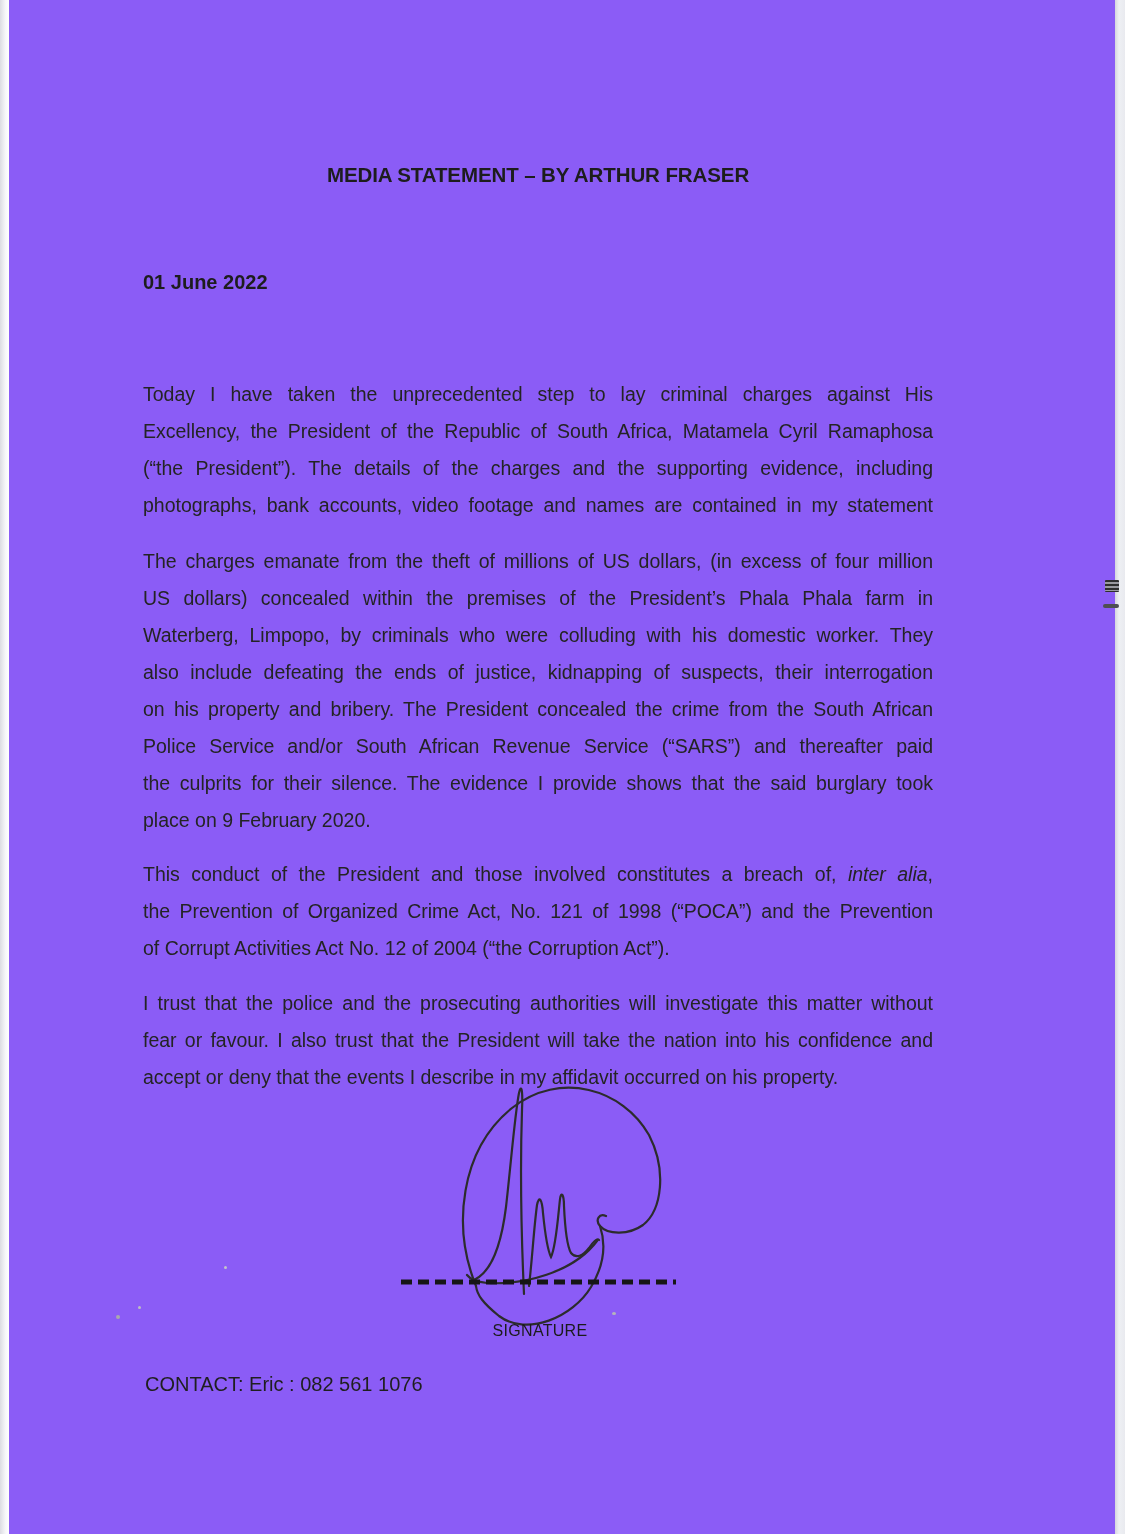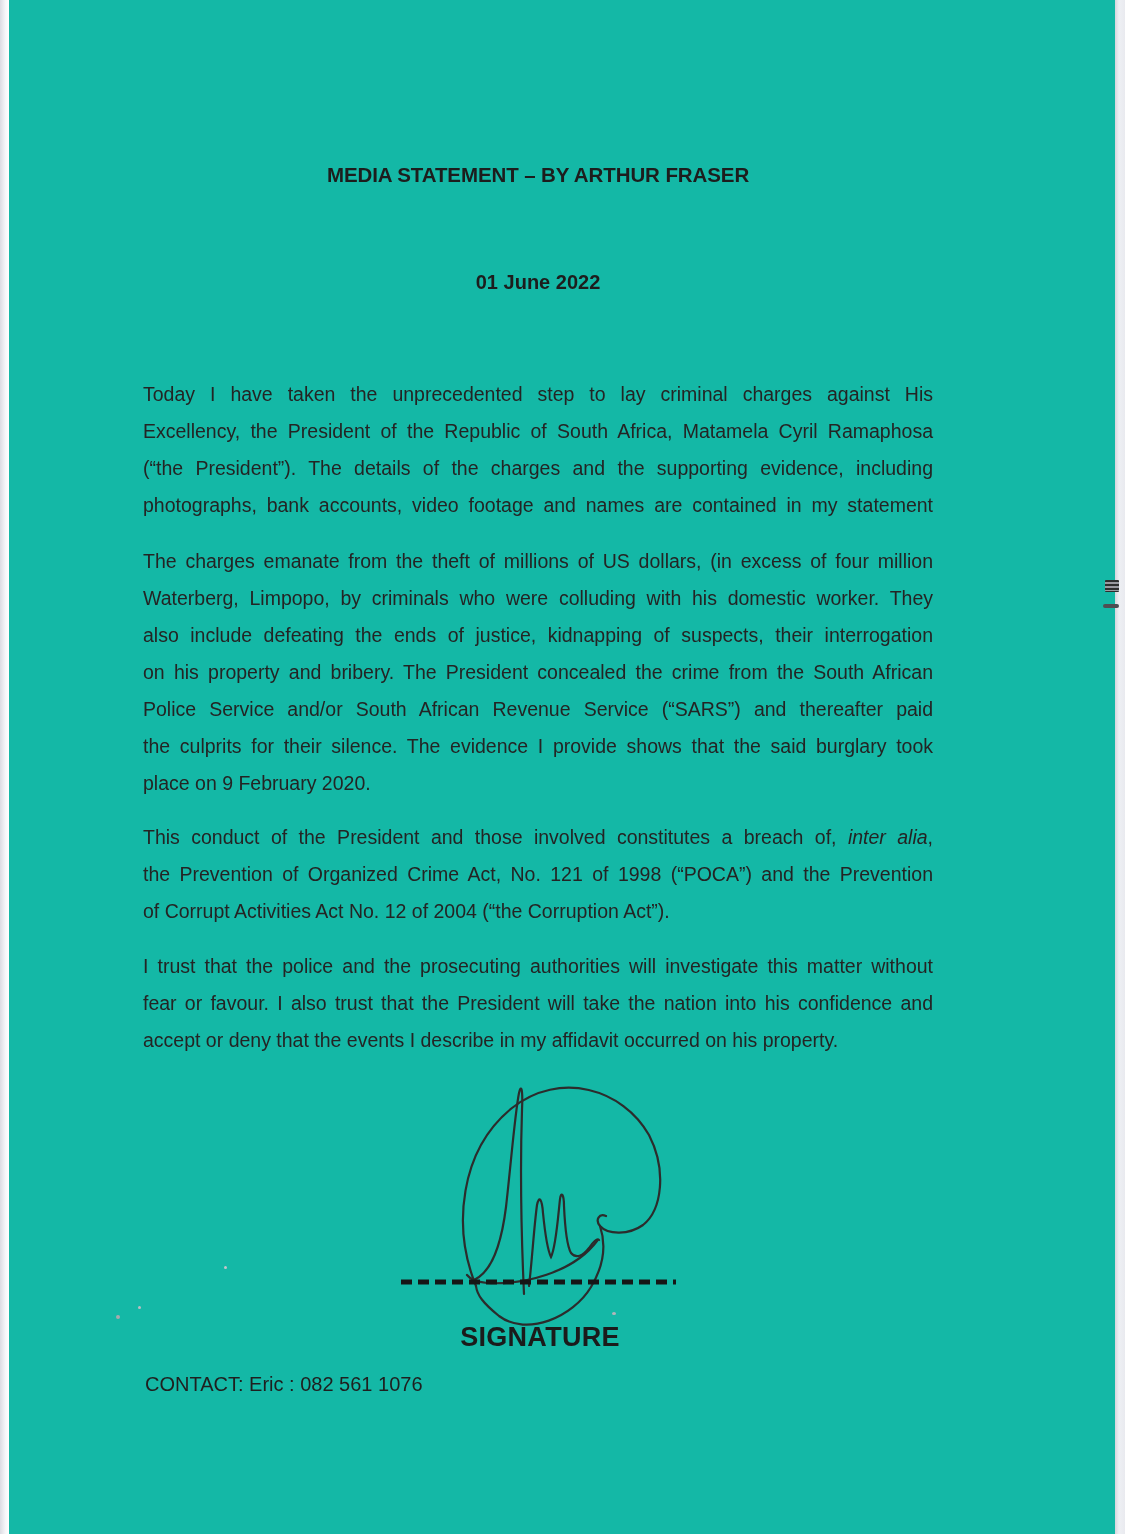--- a/index.html
+++ b/index.html
@@ -4,41 +4,41 @@
 <style>
   html, body { margin: 0; padding: 0; }
   body {
     width: 1125px; height: 1534px;
     background: #ffffff;
     position: relative;
     overflow: hidden;
     font-family: "Liberation Sans", sans-serif;
     color: #222222;
   }
-  .scan-page { position: absolute; inset: 0; background: #14b8a6; }
+  .scan-page { position: absolute; inset: 0; background: #8b5cf6; }
 
   
   .edge-left {
     position: absolute; left: 0; top: 0; bottom: 0; width: 9px;
     background: linear-gradient(to right, #dcdce3, #f6f6f9 60%, #ffffff);
   }
   .edge-right {
     position: absolute; right: 0; top: 0; bottom: 0; width: 10px;
     background: linear-gradient(to right, #d6d6dd, #eef0f4 40%, #e9eaef);
   }
 
   .doc-title {
     position: absolute; top: 163px; left: 143px; width: 790px;
     text-align: center;
     font-size: 20.5px; font-weight: bold; letter-spacing: -0.1px;
     color: #1d1d1d;
   }
   .doc-date {
     position: absolute; top: 271px; left: 143px; width: 790px;
-    text-align: center;
+    text-align: left;
     font-size: 20px; font-weight: bold;
     color: #1d1d1d;
   }
 
   .body-text {
     position: absolute; top: 376px; left: 143px; width: 790px;
     font-size: 19.5px;
     color: #242424;
   }
   .para { margin: 0 0 19px 0; }
@@ -49,21 +49,21 @@
     white-space: nowrap;
   }
   .line em { font-style: italic; }
 
   .signature-block { position: absolute; left: 395px; top: 1075px; width: 300px; height: 300px; }
   .signature-block svg { display: block; width: 300px; height: 300px; }
 
   .signature-label {
     position: absolute; top: 1322px; left: 395px; width: 290px;
     text-align: center;
-    font-size: 27px; font-weight: bold; letter-spacing: 0.3px;
+    font-size: 16px; font-weight: normal; letter-spacing: 0.3px;
     color: #1b1b1b;
   }
 
   .contact-line {
     position: absolute; top: 1373px; left: 145px;
     font-size: 20px; color: #1f1f1f;
   }
 
   
   .artifact-bars {
@@ -94,20 +94,21 @@
 
   <div class="body-text" id="paragraphs">
       <div class="para">
         <div class="line" style="word-spacing: 9.55729px;"><span class="line-inner">Today I have taken the unprecedented step to lay criminal charges against His</span></div>
         <div class="line" style="word-spacing: 4.84801px;"><span class="line-inner">Excellency, the President of the Republic of South Africa, Matamela Cyril Ramaphosa</span></div>
         <div class="line" style="word-spacing: 6.90909px;"><span class="line-inner">(“the President”). The details of the charges and the supporting evidence, including</span></div>
         <div class="line" style="word-spacing: 4.41051px;"><span class="line-inner">photographs, bank accounts, video footage and names are contained in my statement</span></div>
       </div>
       <div class="para">
         <div class="line" style="word-spacing: 3.38958px;"><span class="line-inner">The charges emanate from the theft of millions of US dollars, (in excess of four million</span></div>
+        <div class="line" style="word-spacing: 7.96484px;"><span class="line-inner">US dollars) concealed within the premises of the President’s Phala Phala farm in</span></div>
         <div class="line" style="word-spacing: 5.3125px;"><span class="line-inner">Waterberg, Limpopo, by criminals who were colluding with his domestic worker. They</span></div>
         <div class="line" style="word-spacing: 6.08665px;"><span class="line-inner">also include defeating the ends of justice, kidnapping of suspects, their interrogation</span></div>
         <div class="line" style="word-spacing: 3.79327px;"><span class="line-inner">on his property and bribery. The President concealed the crime from the South African</span></div>
         <div class="line" style="word-spacing: 7.67969px; text-align: right;"><span class="line-inner">Police Service and/or South African Revenue Service (“SARS”) and thereafter paid</span></div>
         <div class="line" style="word-spacing: 4.27121px; text-align: right;"><span class="line-inner">the culprits for their silence. The evidence I provide shows that the said burglary took</span></div>
         <div class="line last"><span class="line-inner">place on 9 February 2020.</span></div>
       </div>
       <div class="para">
         <div class="line" style="word-spacing: 5.98558px;"><span class="line-inner"><span>This conduct of the President and those involved constitutes a breach of, </span><em>inter alia</em><span>,</span></span></div>
         <div class="line" style="word-spacing: 3.98918px;"><span class="line-inner">the Prevention of Organized Crime Act, No. 121 of 1998 (“POCA”) and the Prevention</span></div>

